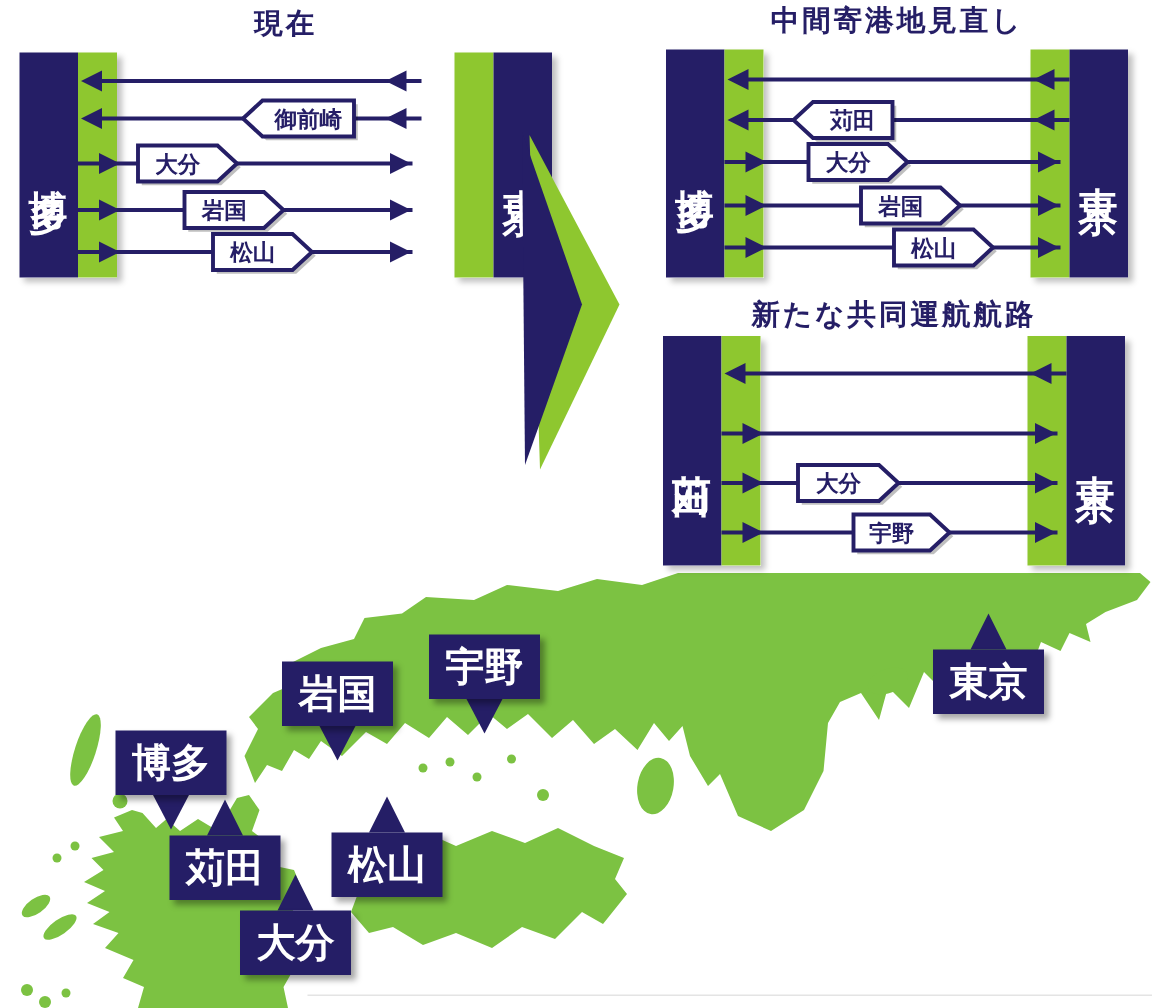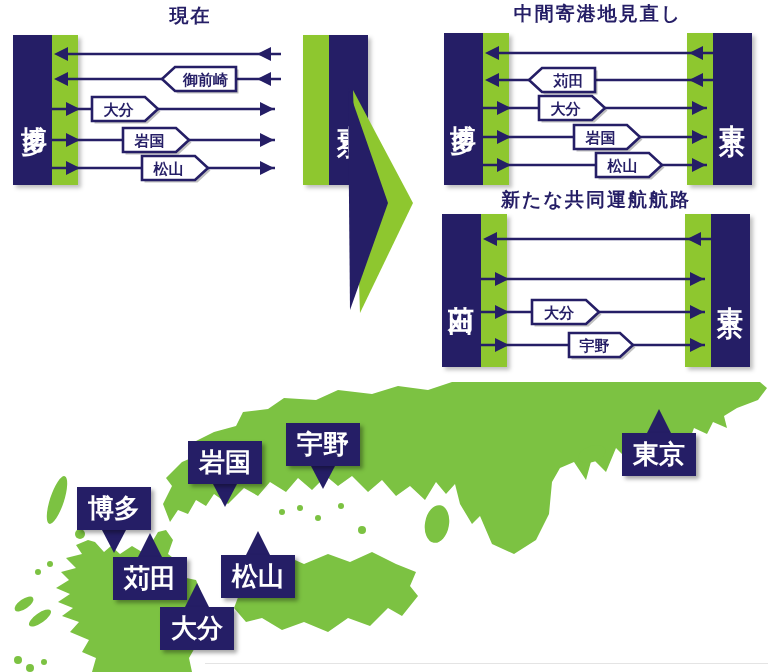--- a/index.html
+++ b/index.html
@@ -42,21 +42,21 @@
   }
   .marker.down .tail{top:100%;border-top:23px solid var(--navy);}
   .marker.up .tail{bottom:100%;border-bottom:24px solid var(--navy);}
   .table-edge{position:absolute;left:205px;right:0;top:663px;height:1px;background:#e4e4e4;z-index:0;}
 </style>
 </head>
 <body>
 
 <div id="stage">
 
-  <div class="panel" data-panel="0" style="left: 13px; top: 35px; width: 355px; height: 150px; font-family: Liberation Mono, monospace;">
+  <div class="panel" data-panel="0" style="left: 13px; top: 35px; width: 355px; height: 150px;">
     <div class="panel-title">現在</div>
     <div class="block left">
       <div class="navy-col">
         <span class="port-label">博多</span>
       </div>
       <div class="green-col"></div>
     </div>
     <div class="block right">
       <div class="green-col"></div>
       <div class="navy-col">
@@ -132,21 +132,21 @@
         <text x="156.5" y="109.5" text-anchor="middle" class="badge-text">岩国</text>
         <line x1="39" y1="132" x2="263" y2="132" stroke="#251E66" stroke-width="2.6"></line>
         <polygon points="67,132 53,125 53,139" fill="#251E66"></polygon>
         <polygon points="262,132 248,125 248,139" fill="#251E66"></polygon>
         <polygon points="154.5,122.5 207.5,122.5 220.5,134.5 207.5,146.5 154.5,146.5" fill="rgba(0,0,0,0.25)"></polygon>
         <polygon points="152,120 205,120 218,132 205,144 152,144" fill="#FFFFFF" stroke="#251E66" stroke-width="2.6"></polygon>
         <text x="178.5" y="137.5" text-anchor="middle" class="badge-text">松山</text>
       </svg>
   </div>
 
-  <div class="panel" data-panel="2" style="left: 442px; top: 214px; width: 308px; height: 153px;">
+  <div class="panel" data-panel="2" style="left: 442px; top: 224px; width: 308px; height: 153px;">
     <div class="panel-title">新たな共同運航航路</div>
     <div class="block left">
       <div class="navy-col">
         <span class="port-label">苅田</span>
       </div>
       <div class="green-col"></div>
     </div>
     <div class="block right">
       <div class="green-col"></div>
       <div class="navy-col">

